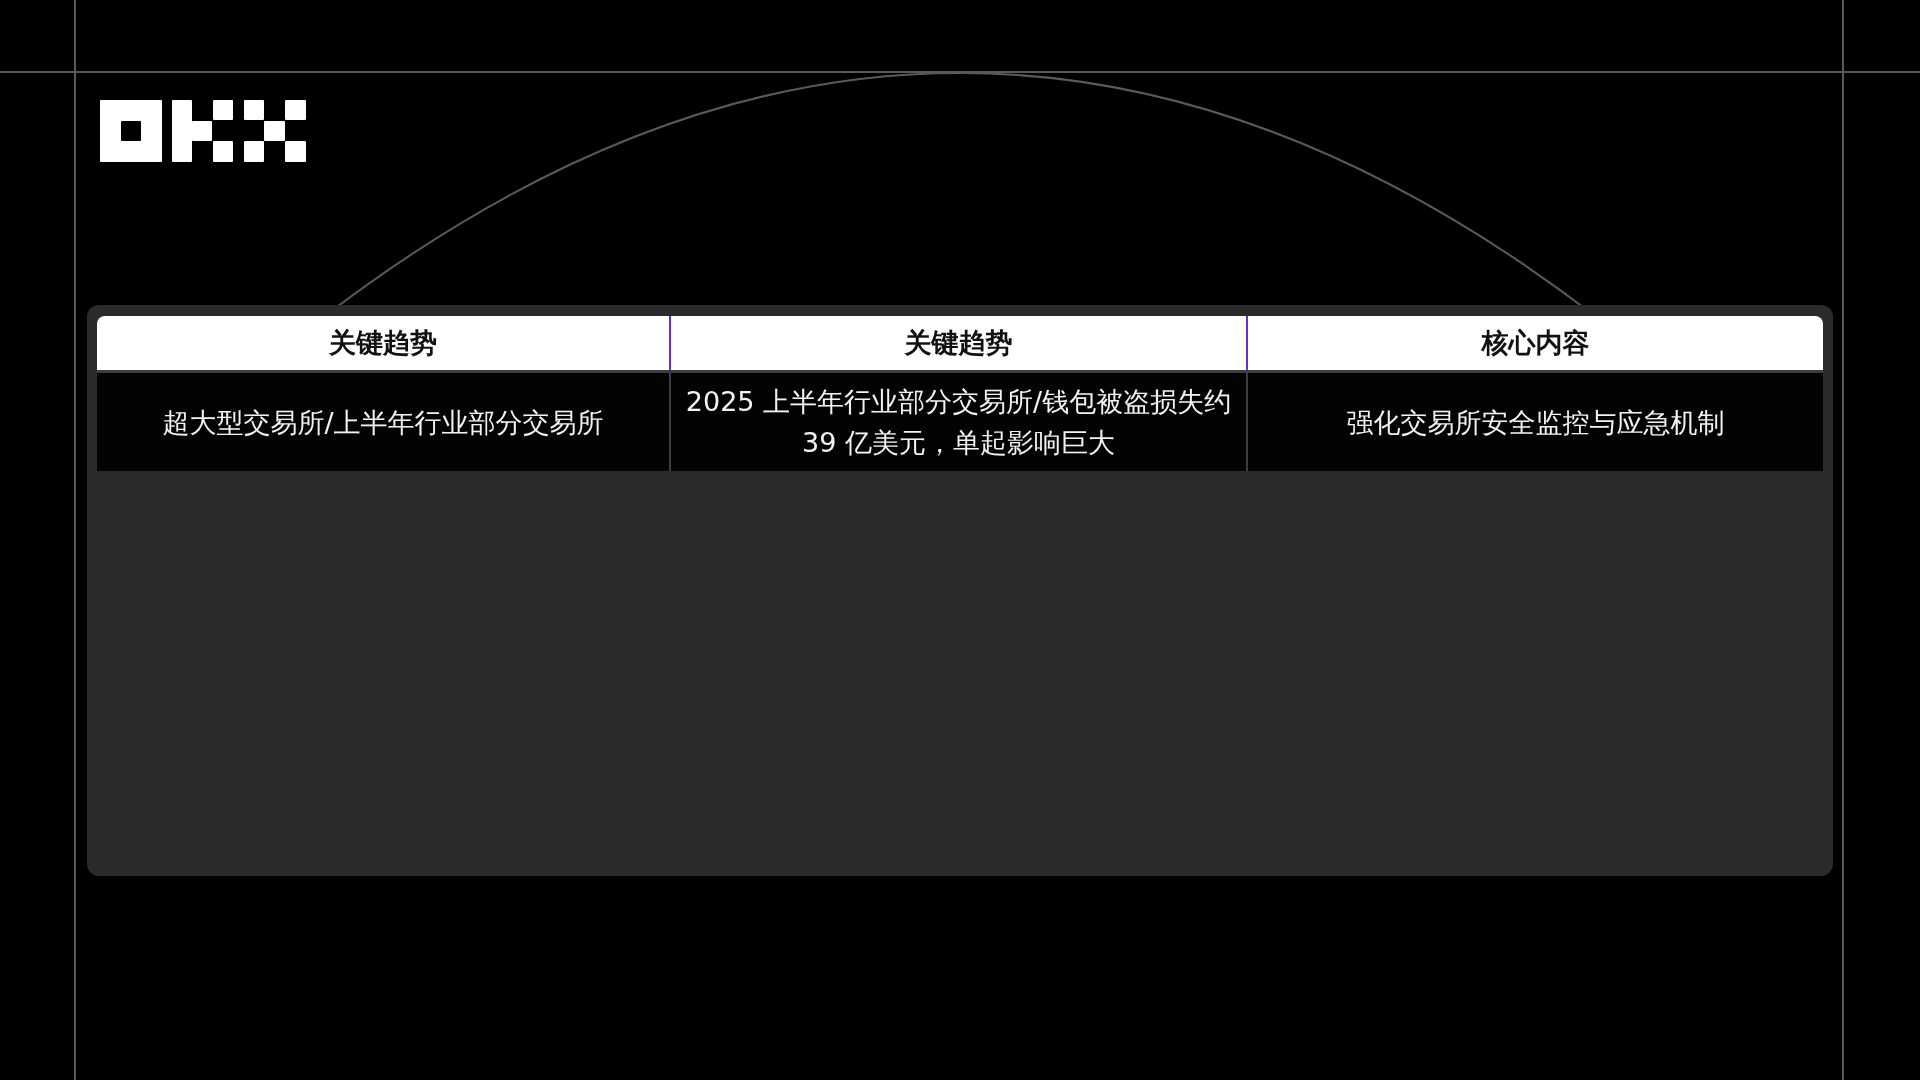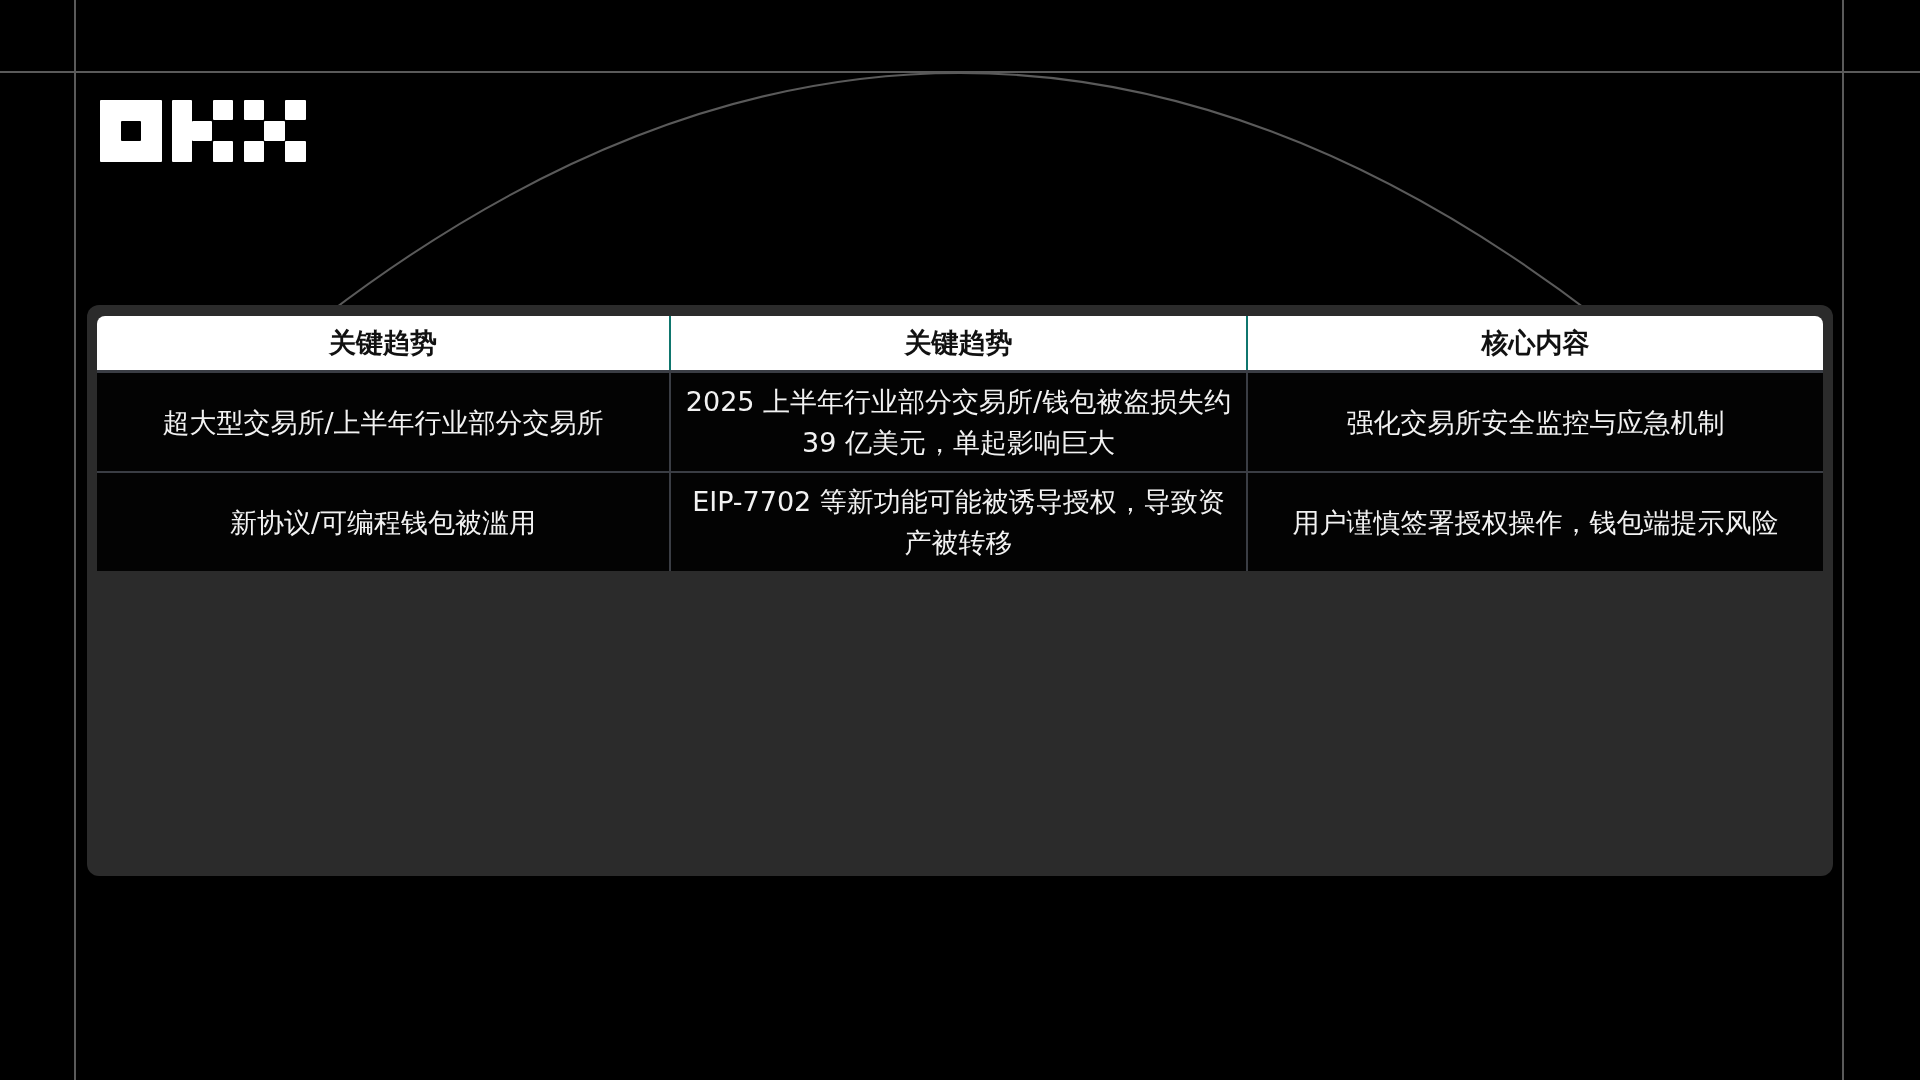--- a/index.html
+++ b/index.html
@@ -6,21 +6,21 @@
   body{width:1920px;height:1080px;position:relative;overflow:hidden;font-family:"DejaVu Sans","Liberation Sans",sans-serif;color:#fff;}
   .guide{position:absolute;background:#5a5a5a;}
   .guide.v1{left:74px;top:0;width:2px;height:1080px;}
   .guide.v2{left:1842px;top:0;width:2px;height:1080px;}
   .guide.h1{left:0;top:71px;width:1920px;height:2px;}
   svg.arc{position:absolute;left:0;top:0;width:1920px;height:1080px;pointer-events:none;}
   .logo{position:absolute;left:100px;top:100px;width:206px;height:62px;}
   .logo div{position:absolute;background:#fff;border-radius:1px;}
   .frame{position:absolute;left:87px;top:305px;width:1746px;height:571px;background:#2b2b2b;border-radius:12px;}
   table.trend{position:absolute;left:97px;top:316px;width:1726px;border-collapse:collapse;table-layout:fixed;}
-  table.trend th{background:#fff;color:#111;font-weight:bold;font-size:27px;height:54px;padding:0;text-align:center;border-right:2px solid #0f766e;border-bottom:3px solid #3a3d44;}
+  table.trend th{background:#fff;color:#111;font-weight:bold;font-size:27px;height:54px;padding:0;text-align:center;border-right:2px solid #6d28d9;border-bottom:3px solid #3a3d44;}
   table.trend th:first-child{border-top-left-radius:8px;}
   table.trend th:last-child{border-top-right-radius:8px;border-right:none;}
   table.trend td{background:#030303;color:#f2f2f2;font-size:27px;line-height:41px;padding:0 10px;text-align:center;border-right:2px solid #3a3d44;border-top:2px solid #3a3d44;}
   table.trend td:last-child{border-right:none;}
   table.trend tr.r1 td{height:98px;}
   table.trend tr.r2 td{height:98px;}
   table.trend tr.r3 td{height:98px;}
   table.trend tr.r4 td{height:97px;}
   table.trend tr.r5 td{height:94px;}
   col.c1{width:573px;} col.c2{width:577px;} col.c3{width:576px;}
@@ -67,19 +67,14 @@
       <th>关键趋势</th>
       <th>核心内容</th>
     </tr>
   </thead>
   <tbody>
     <tr class="r1">
       <td>超大型交易所/上半年行业部分交易所</td>
       <td>2025 上半年行业部分交易所/钱包被盗损失约 39 亿美元，单起影响巨大</td>
       <td>强化交易所安全监控与应急机制</td>
     </tr>
-    <tr class="r2">
-      <td>新协议/可编程钱包被滥用</td>
-      <td>EIP-7702 等新功能可能被诱导授权，导致资产被转移</td>
-      <td>用户谨慎签署授权操作，钱包端提示风险</td>
-    </tr>
   </tbody>
 </table>
 
 </body></html>

